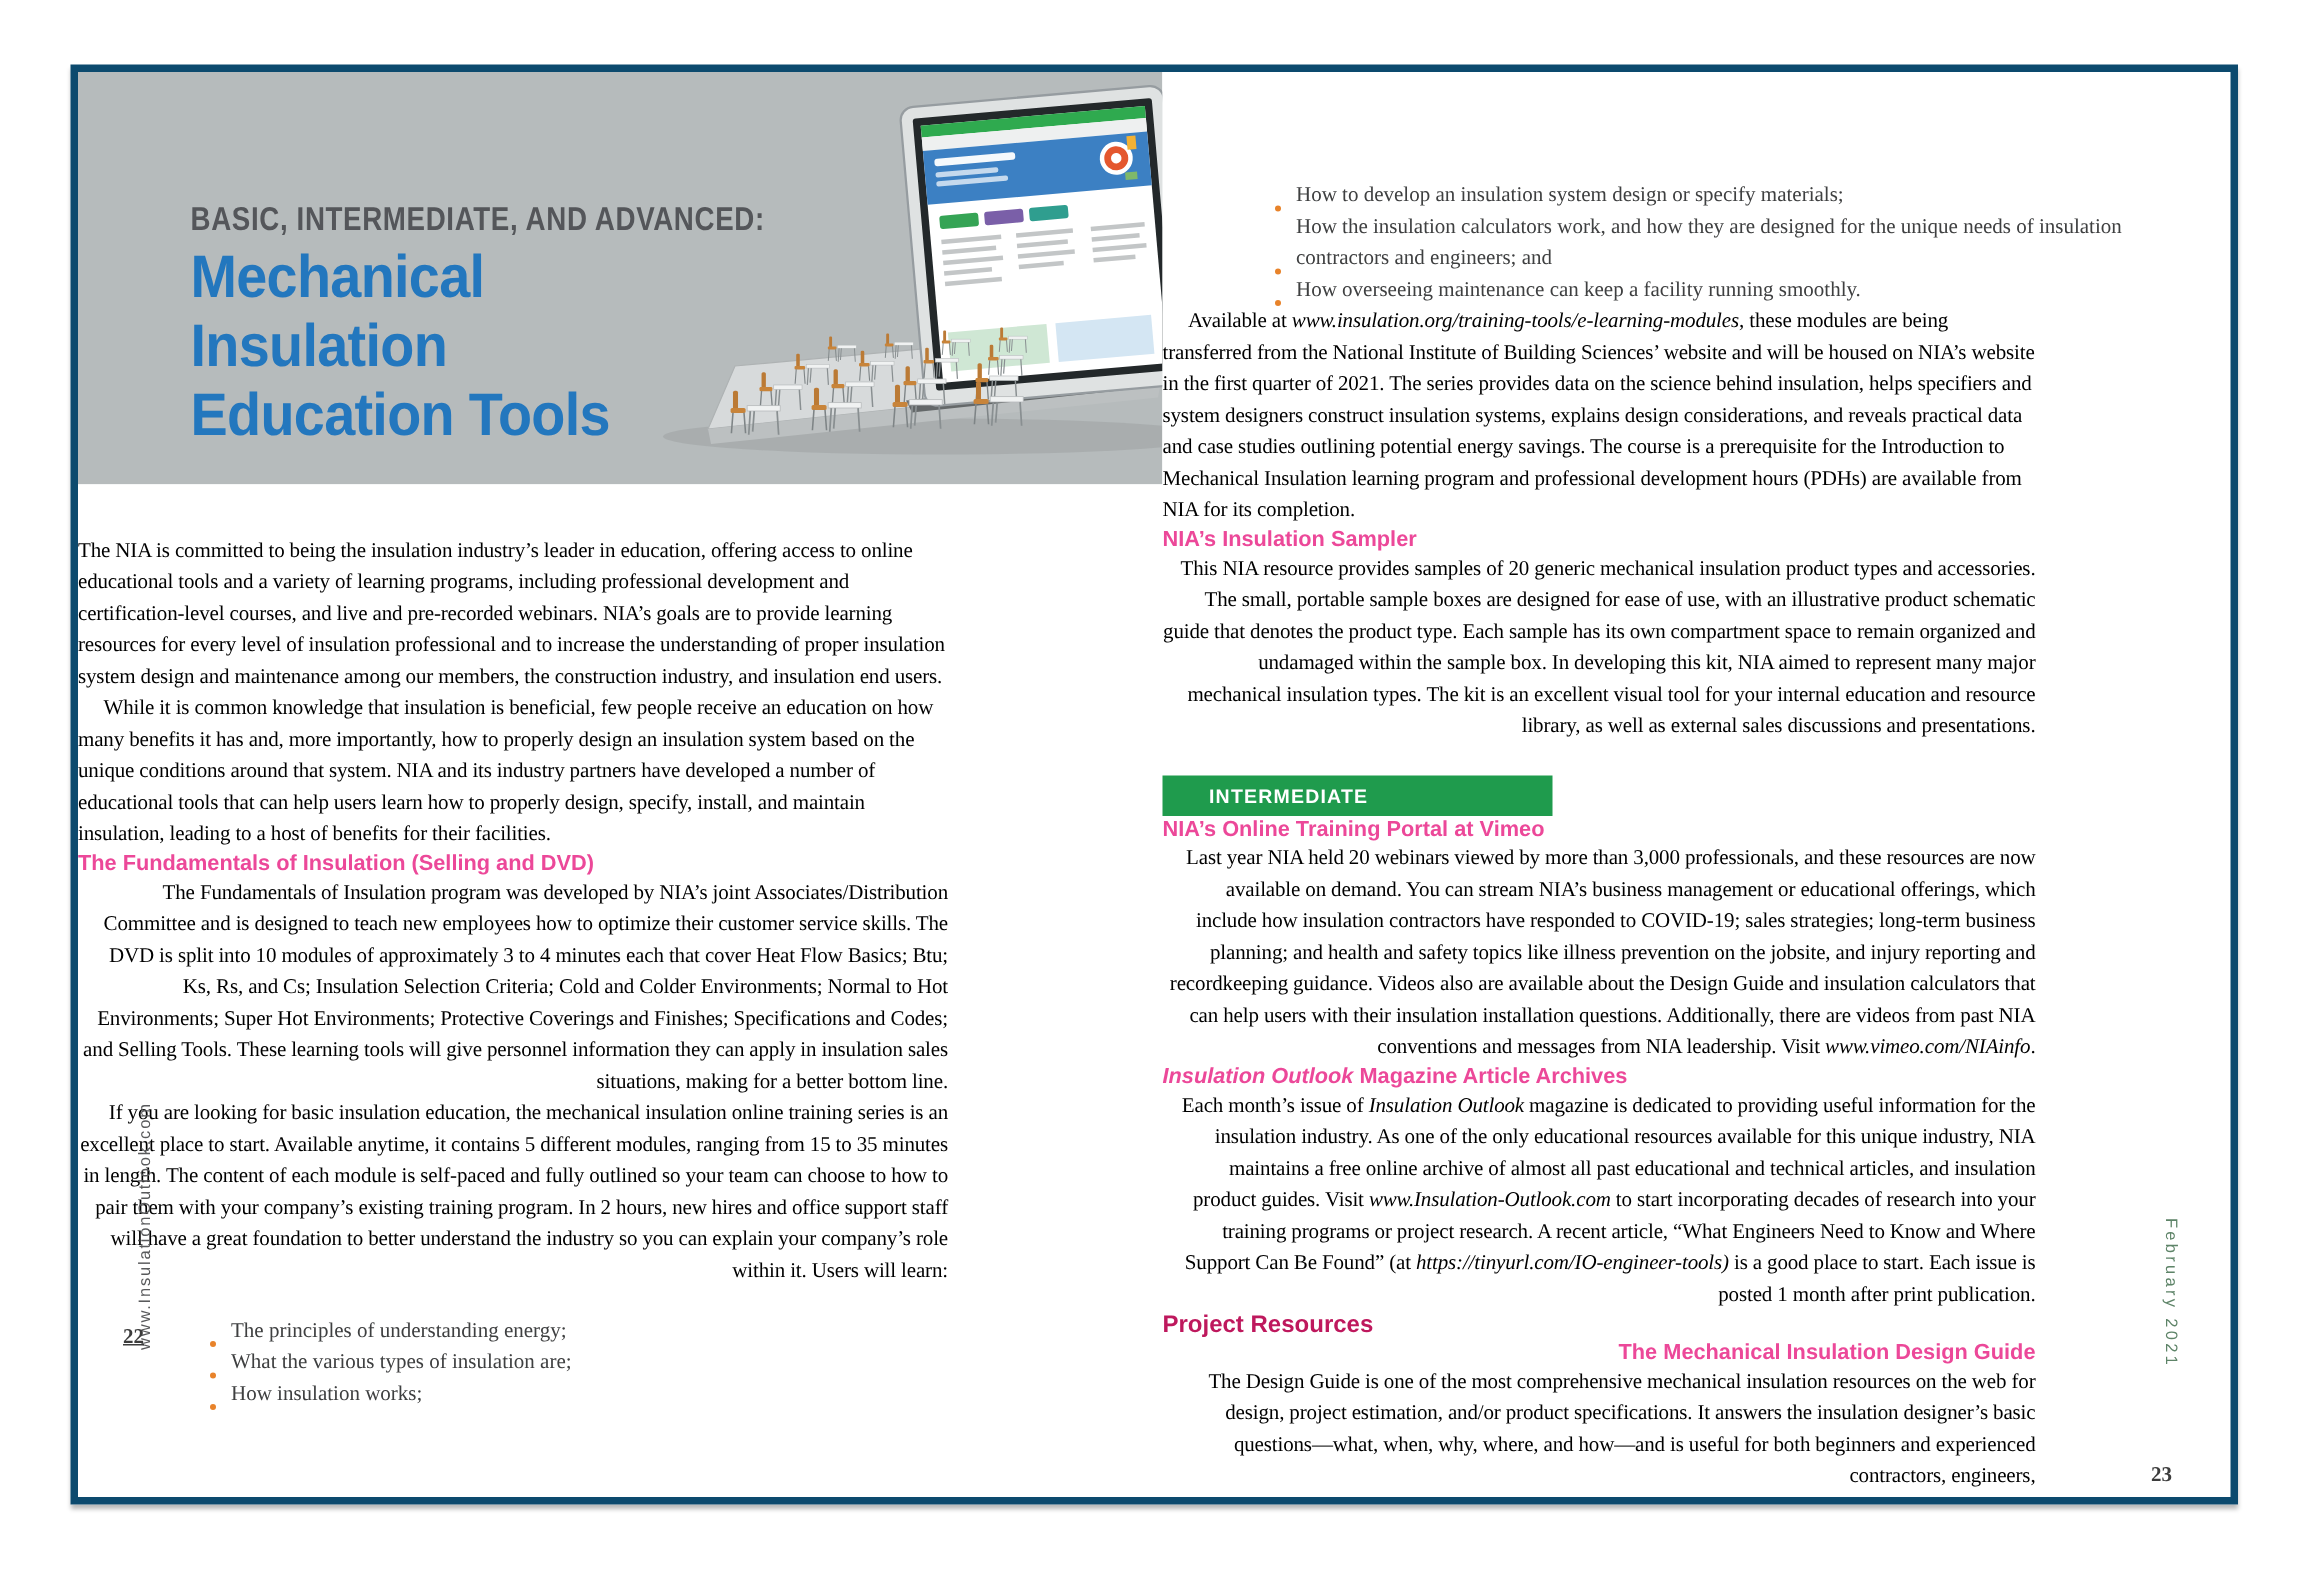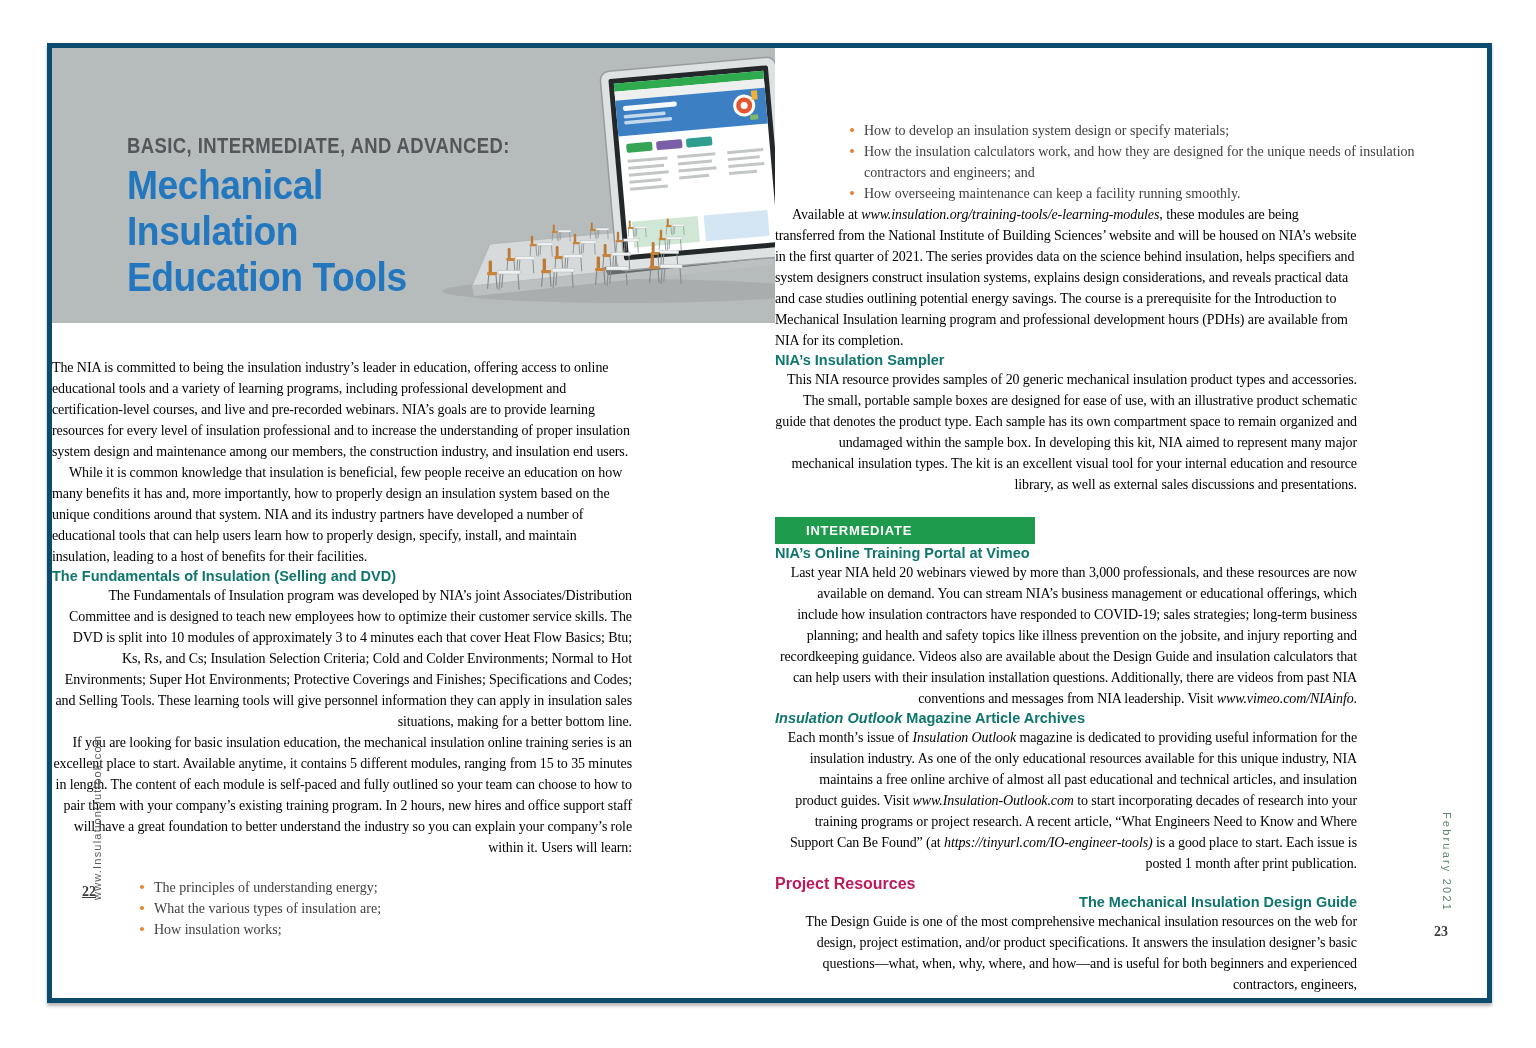--- a/index.html
+++ b/index.html
@@ -14,39 +14,39 @@
   .hero-title{position:absolute;left:75px;top:114px;font:bold 40px/46px "Liberation Sans",sans-serif;
           color:#2377be;transform:scaleX(.93);transform-origin:left top;letter-spacing:-.5px;}
   
   .col{position:absolute;}
   .left-col{left:0;top:309px;width:680px;}
   .right-col{left:723px;top:72px;width:660px;}
   .lc{margin-left:76px;width:580px;}
   .rc{margin-left:63px;width:582px;}
   p.body{font:14px/21px "Liberation Serif",serif;color:#000000;margin:0;letter-spacing:-.1px;}
   .indent{text-indent:17px;}
-  h3.blue{font:bold 14.5px/18px "Liberation Sans",sans-serif;color:#0f766e;margin:0;}
+  h3.blue{font:bold 14.5px/18px "Liberation Sans",sans-serif;color:#ec4899;margin:0;}
   h3.green{font:bold 16px/19px "Liberation Sans",sans-serif;color:#be185d;margin:0;}
   .banner{height:27px;background:#1f9b4d;color:#fff;font:bold 13px/27px "Liberation Sans",sans-serif;
           letter-spacing:.8px;box-sizing:border-box;}
   .banner.lb{width:263px;padding-left:76px;margin-top:24px;}
   .banner.rb{width:260px;padding-left:31px;margin-top:22px;}
   .bullets{margin-top:19px;}
-  .bullet{display:flex;gap:10px;font:14px/21px "Liberation Serif",serif;color:#3f4041;padding-left:12px;}
+  .bullet{display:flex;gap:10px;font:14px/21px "Liberation Serif",serif;color:#3f4041;padding-left:12px;align-items:flex-end;}
   .dot{width:4px;height:4px;border-radius:50%;background:#e8832a;margin-top:8px;flex:none;} .mt14{margin-top:14px;} .mt16{margin-top:16px;}
   .mt18{margin-top:18px;} .mt20{margin-top:20px;} .mt4{margin-top:4px;text-align:right;}
   i{font-style:italic;}
   
   .margin-url{position:absolute;left:-36px;top:765px;width:162px;text-align:center;transform:rotate(-90deg);
           font:11px "Liberation Sans",sans-serif;color:#595a5c;letter-spacing:1.2px;}
   .margin-date{position:absolute;left:1314px;top:808px;width:162px;text-align:center;transform:rotate(90deg);
           font:11px "Liberation Sans",sans-serif;color:#5e8468;letter-spacing:2.2px;}
   .pagenum{position:absolute;font:bold 14px "Liberation Serif",serif;color:#3c3c3c;}
   .pn-left{left:30px;top:836px;text-decoration:underline;}
-  .pn-right{left:1382px;top:876px;}
+  .pn-right{left:1382px;top:928px;}
 </style>
 </head>
 <body>
 
 <div class="spread">
 
   <div class="hero">
     <svg width="723" height="275" viewBox="0 0 723 275">
       <rect width="723" height="275" fill="#b6bbbc"></rect>
       <ellipse cx="575" cy="243" rx="185" ry="12" fill="#000" opacity="0.07"></ellipse>

